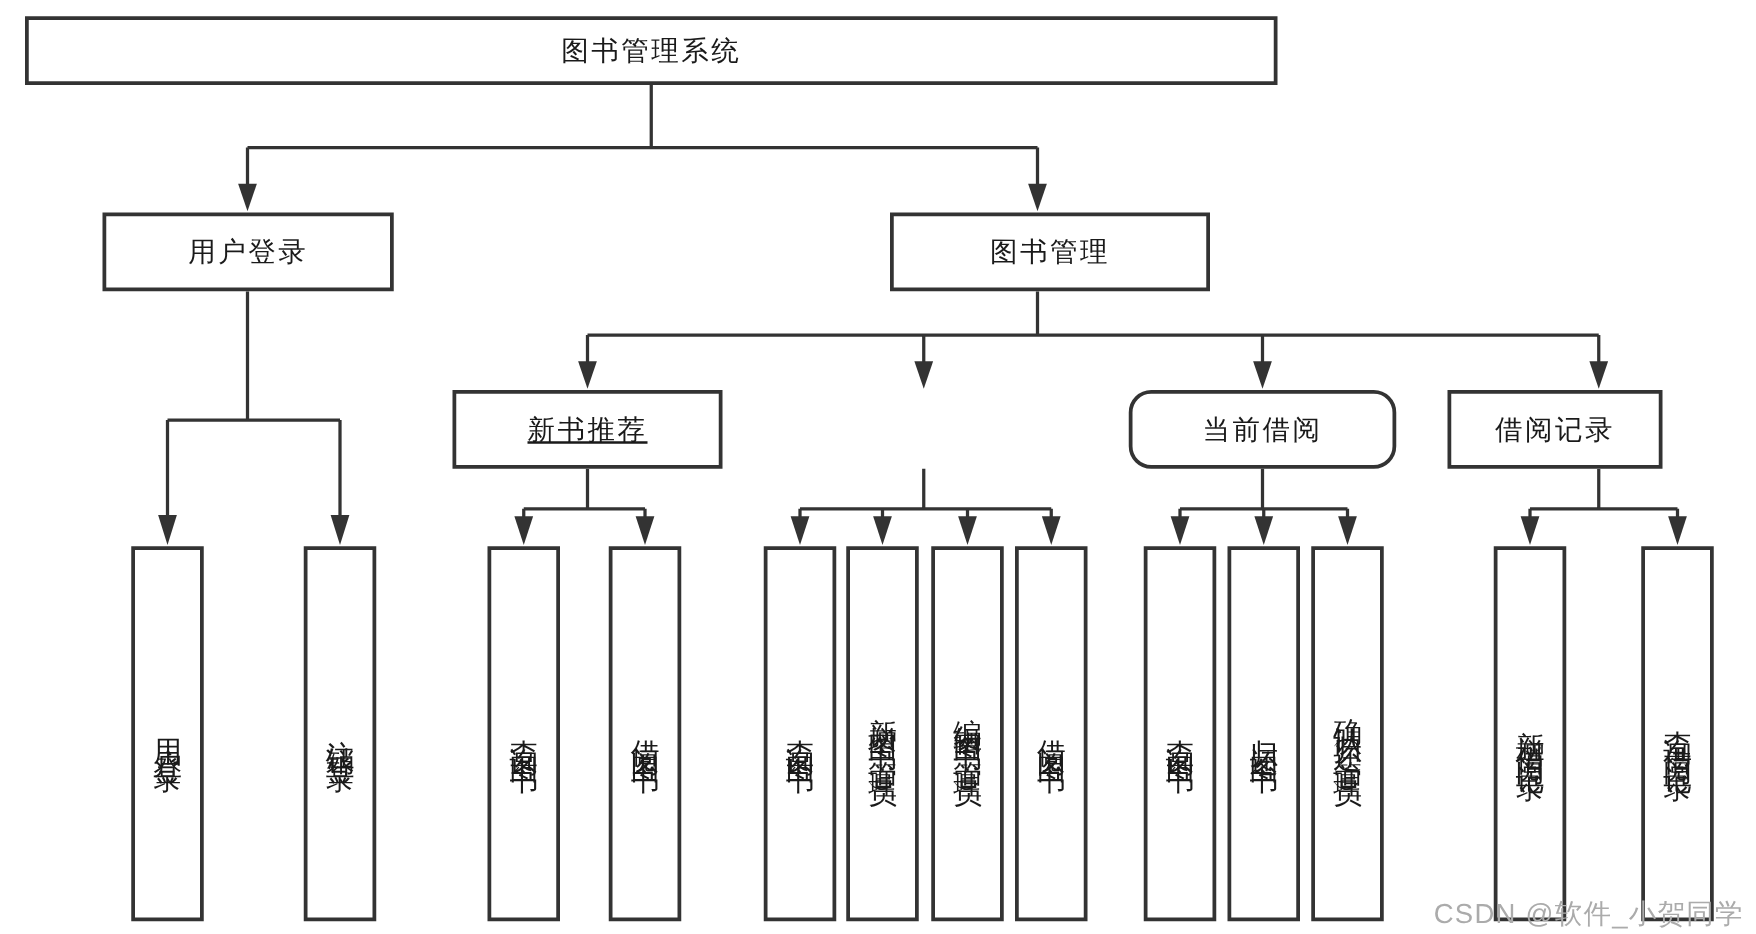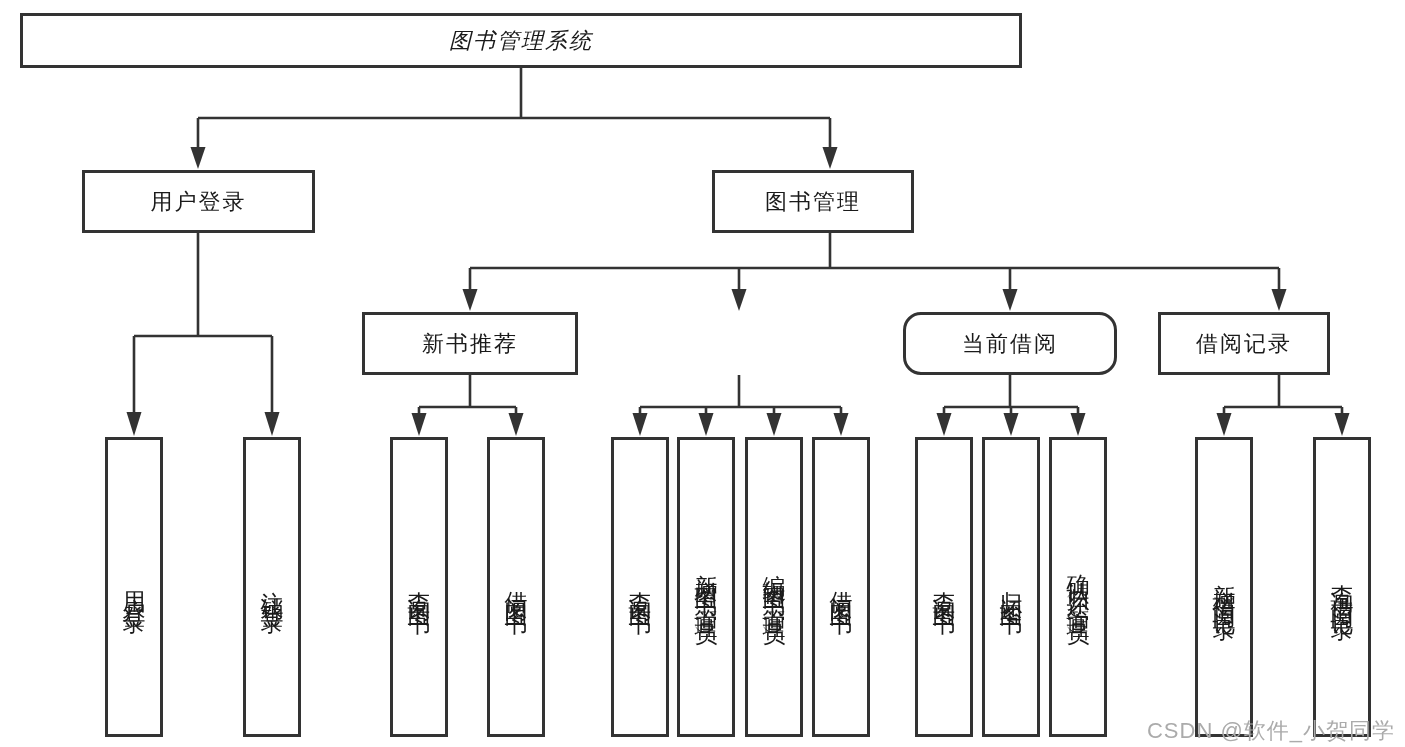--- a/index.html
+++ b/index.html
@@ -45,28 +45,28 @@
   .vnode .vtext {
     writing-mode: vertical-rl;
     text-orientation: mixed;
     font-size: 23px;
     letter-spacing: 7px;
     line-height: 1;
     max-height: 290px;
     color: #1a1a1a;
   }
   
-  .n-root   { left: 20px;  top: 13px;  width: 1002px; height: 55px; font-style: italic; }
+  .n-root   { left: 20px;  top: 13px;  width: 1002px; height: 55px; }
   
   .n-l2     { top: 170px; height: 63px; }
   .n-user   { left: 82px;  width: 233px; }
-  .n-mgmt   { left: 712px; width: 202px; }
+  .n-mgmt   { left: 712px; width: 256px; }
   
   .n-l3     { top: 312px; height: 63px; }
-  .n-newbook{ left: 362px;  width: 216px; }
+  .n-newbook{ left: 362px;  width: 216px; text-decoration: underline; }
   .n-borrow { left: 633px;  width: 212px; }
   .n-current{ left: 903px;  width: 214px; border-radius: 18px; }
   .n-records{ left: 1158px; width: 172px; align-items: center; }
   
   .lf-a1 { left: 105px; }
   .lf-a2 { left: 243px; }
   .lf-b1 { left: 390px; }
   .lf-b2 { left: 487px; }
   .lf-c1 { left: 611px; }
   .lf-c2 { left: 677px; }

